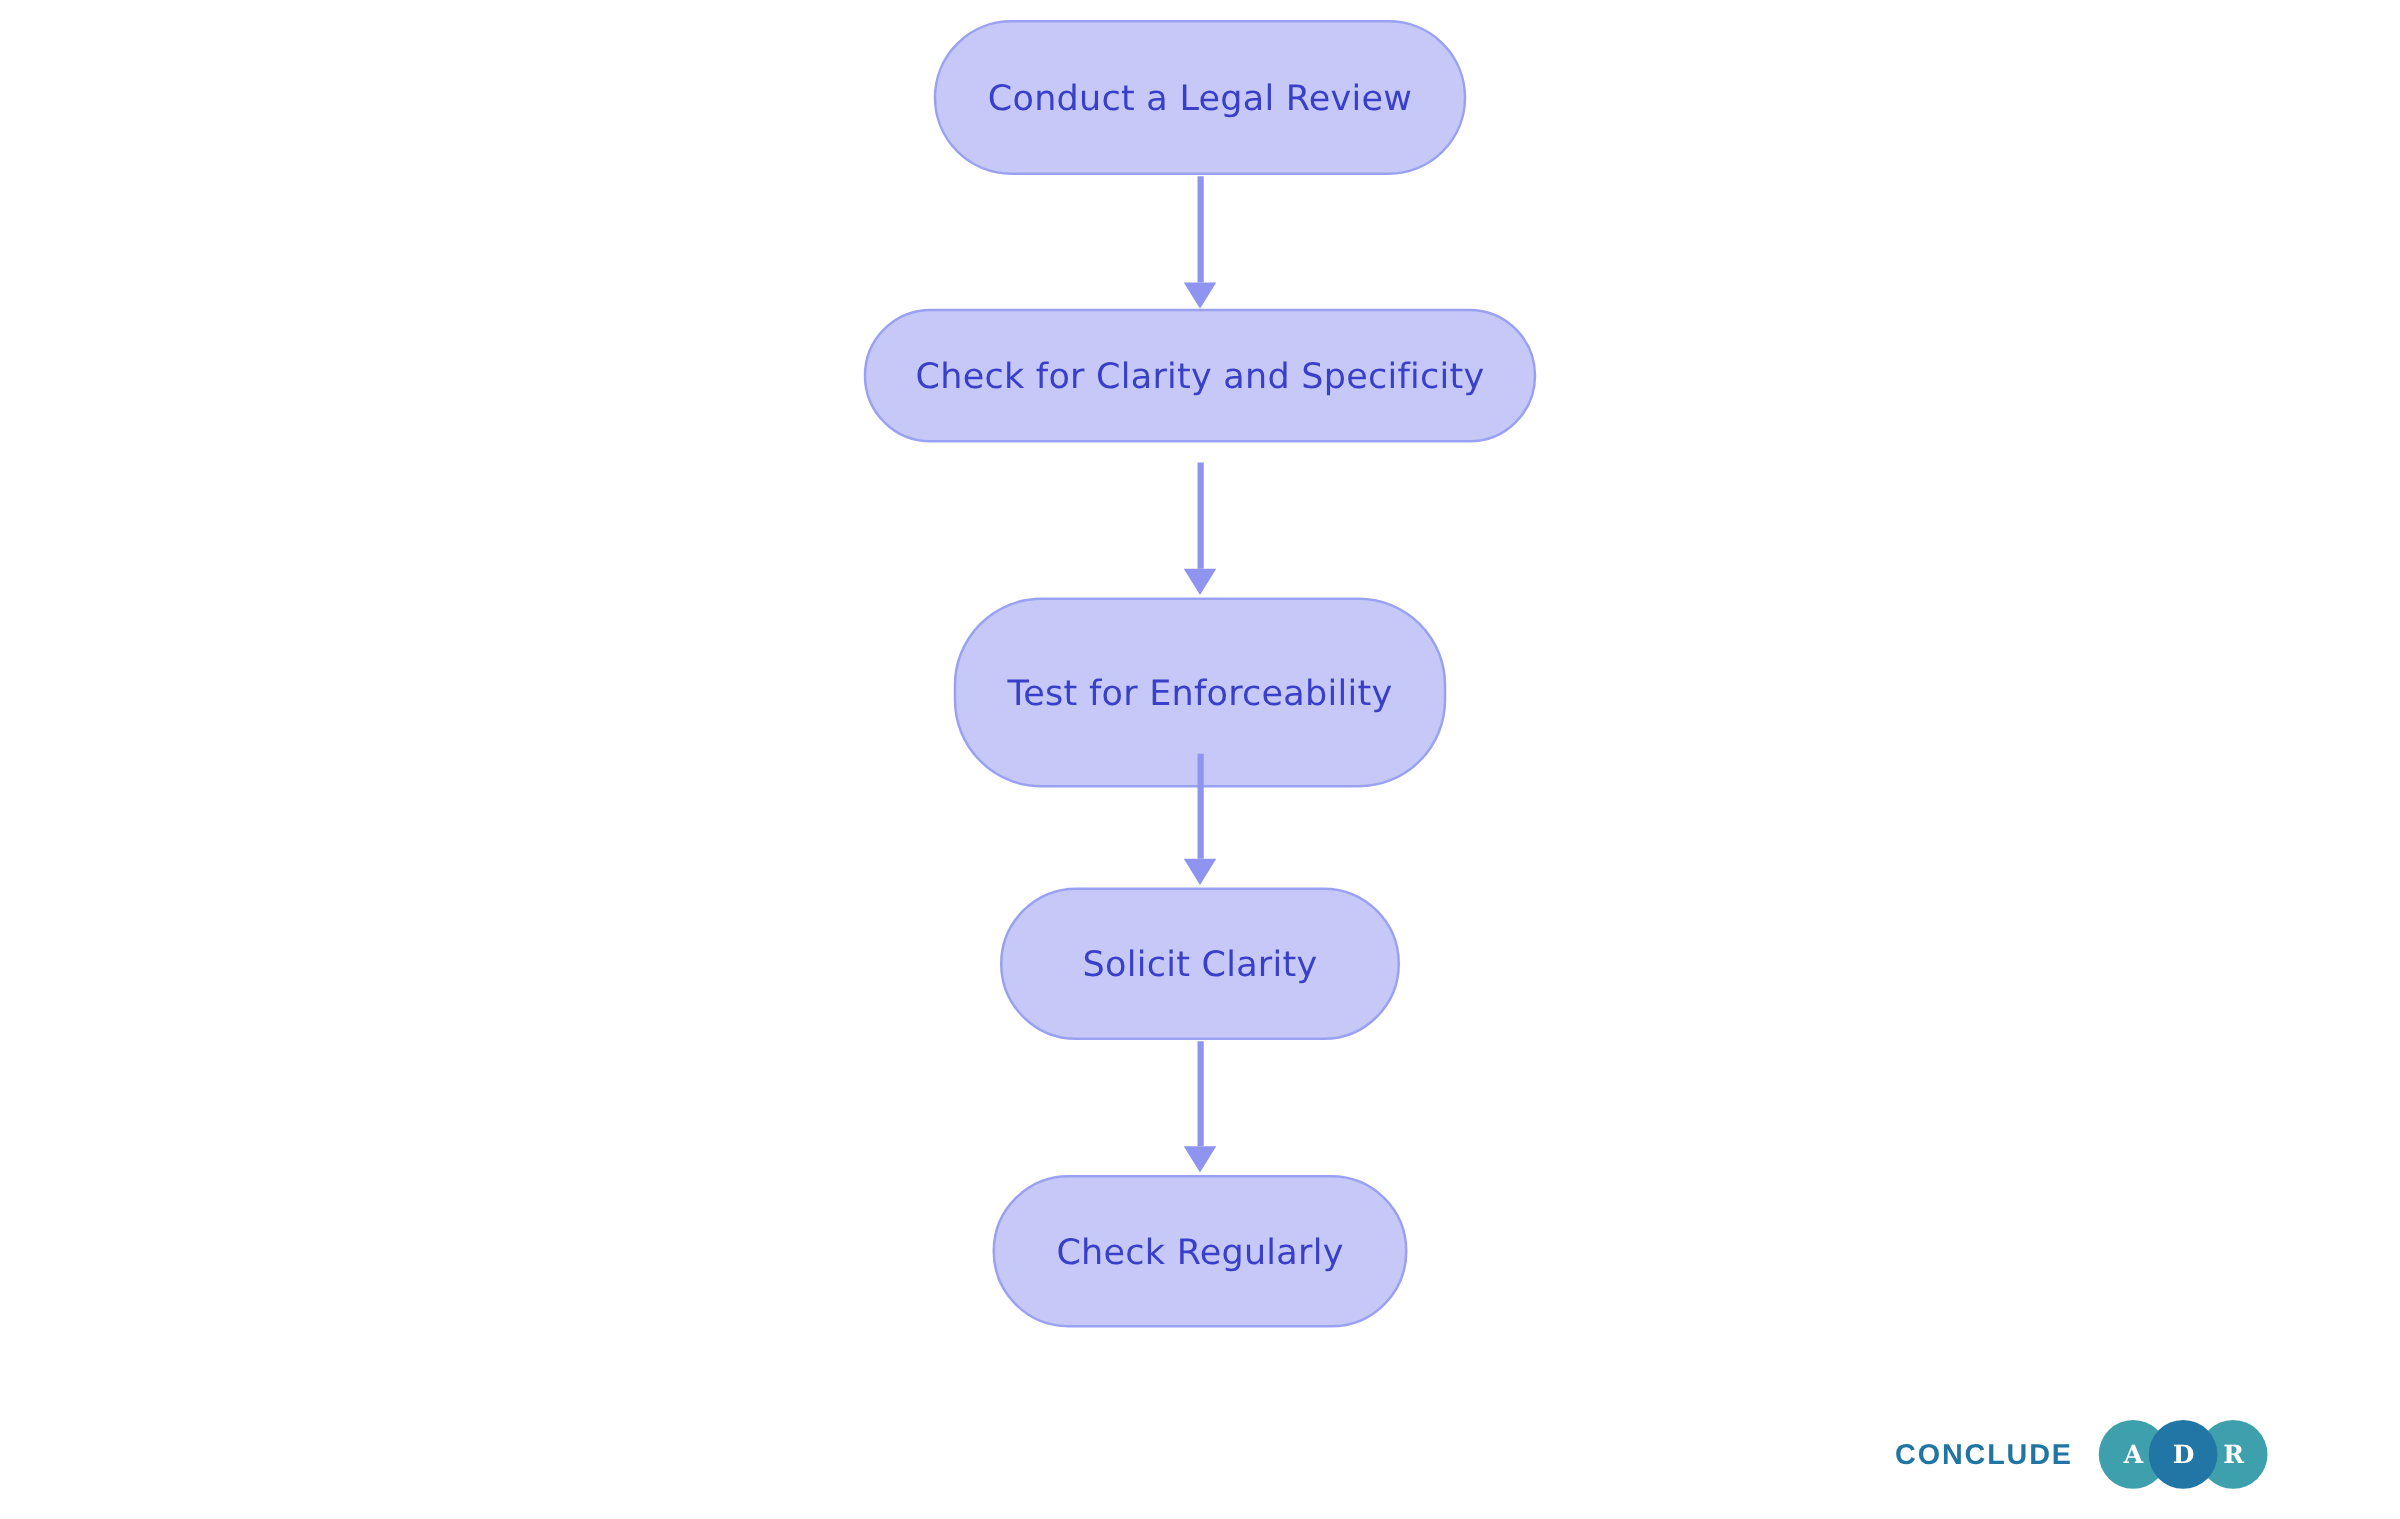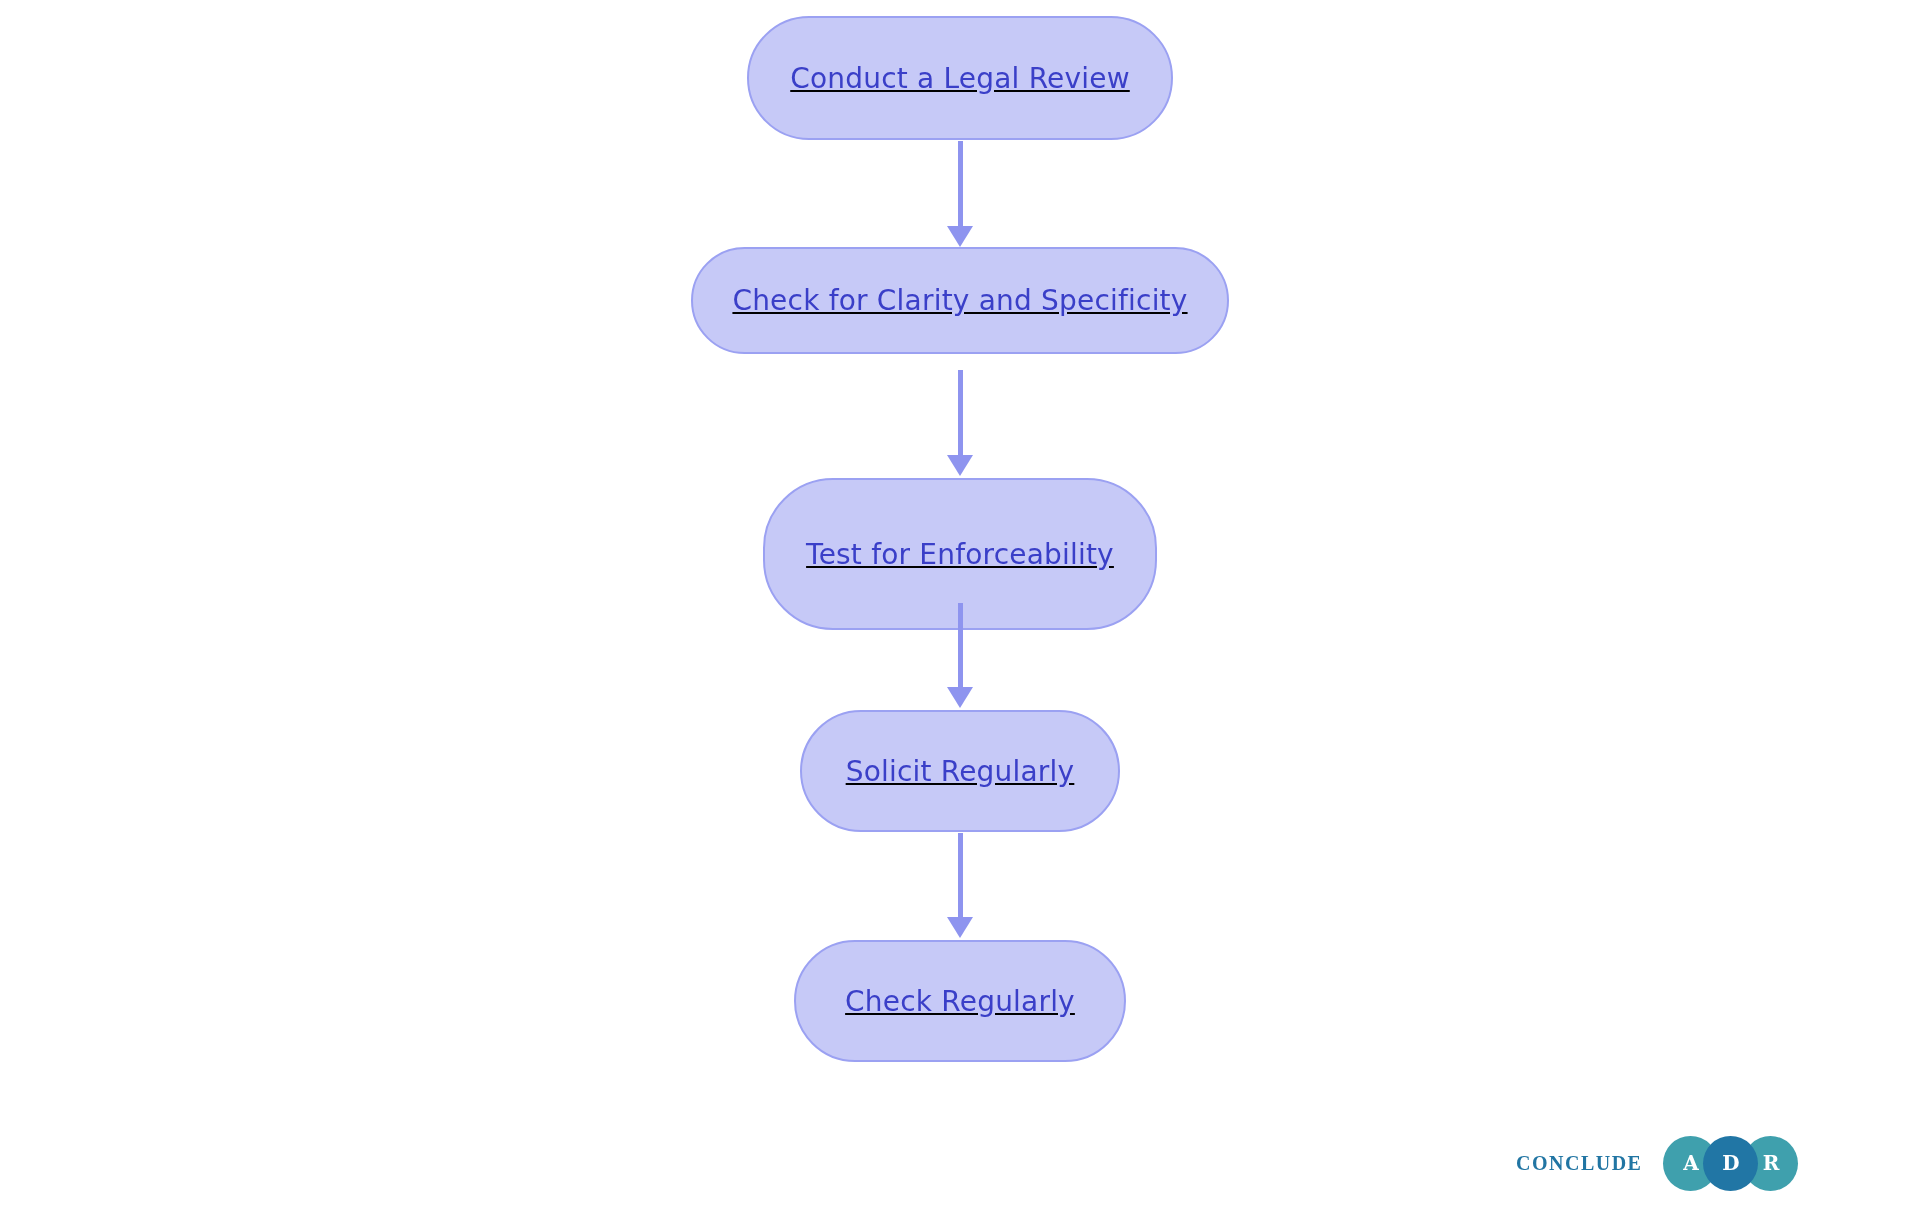--- a/index.html
+++ b/index.html
@@ -17,21 +17,20 @@
     position: absolute;
     left: 960px;
     transform: translateX(-50%);
     background: var(--node-fill, #c6c9f7);
     border: 2px solid var(--node-border, #9ba1f2);
     border-radius: 70px;
     display: flex;
     align-items: center;
     justify-content: center;
     box-sizing: border-box;
-    text-decoration: underline;
   }
   .node-label {
     color: var(--node-text, #3a3fc8);
     font-size: 28px;
     letter-spacing: 0.2px;
     white-space: nowrap;
   }
 
   
   .arrow {
@@ -57,23 +56,23 @@
   
   .logo {
     position: absolute;
     left: 1516px;
     top: 1134px;
     height: 58px;
     display: flex;
     align-items: center;
   }
   .logo-wordmark {
-    font-family: Liberation Serif, serif;
+    font-family: Liberation Sans, sans-serif;
     font-weight: bold;
-    font-size: 20px;
+    font-size: 23px;
     letter-spacing: 1.5px;
     color: var(--wordmark-color, #2175a3);
   }
   .logo-badges {
     display: flex;
     align-items: center;
     margin-left: 21px;
   }
   .badge {
     width: 55px;
@@ -118,21 +117,21 @@
   <div class="node" style="top:478px; width:394px; height:152px;">
     <span class="node-label">Test for Enforceability</span>
   </div>
 
   <div class="arrow" style="top:603px;">
     <div class="arrow-line" style="height:84px;"></div>
     <div class="arrow-head"></div>
   </div>
 
   <div class="node" style="top:710px; width:320px; height:122px;">
-    <span class="node-label">Solicit Regularly</span>
+    <span class="node-label">Solicit Clarity</span>
   </div>
 
   <div class="arrow" style="top:833px;">
     <div class="arrow-line" style="height:84px;"></div>
     <div class="arrow-head"></div>
   </div>
 
   <div class="node" style="top:940px; width:332px; height:122px;">
     <span class="node-label">Check Regularly</span>
   </div>

